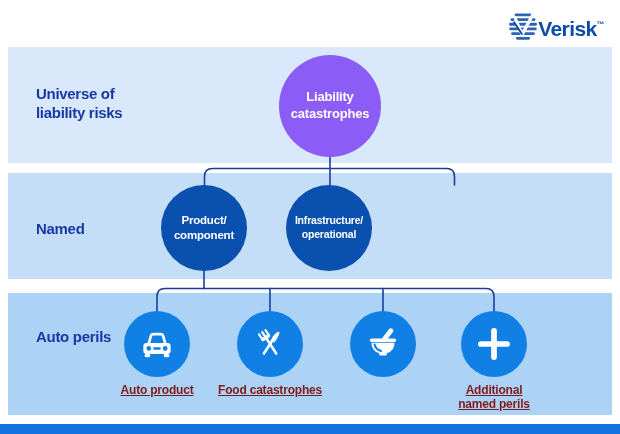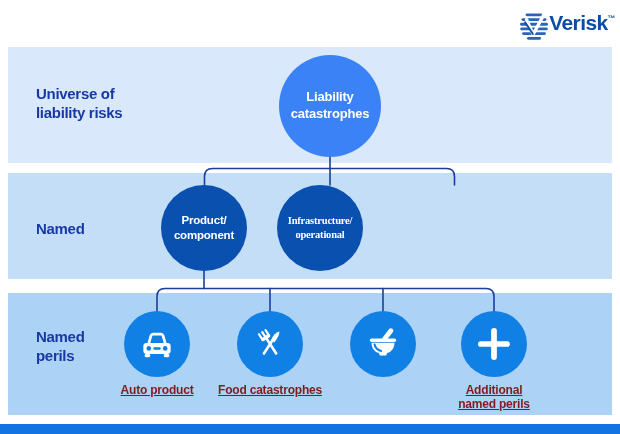--- a/index.html
+++ b/index.html
@@ -18,44 +18,44 @@
   .rowlabel.l1{top:84px;width:130px;}
   .rowlabel.l2{top:219px;width:130px;}
   .rowlabel.l3{top:327px;width:80px;}
 
   
   .connectors{position:absolute;left:0;top:0;pointer-events:none;}
 
   
   .circle{position:absolute;border-radius:50%;display:flex;align-items:center;
           justify-content:center;text-align:center;color:#ffffff;font-weight:700;}
-  .root{left:279px;top:55px;width:102px;height:102px;background:#3b82f6;}
+  .root{left:279px;top:55px;width:102px;height:102px;background:#8b5cf6;}
   .root span{width:94px;font-size:13px;line-height:1.3;letter-spacing:-0.2px;}
   .peril{width:86px;height:86px;background:#0a50ae;top:185px;}
   .peril span{width:82px;font-size:11.5px;line-height:1.3;letter-spacing:-0.2px;}
   .peril.p1{left:161px;}
-  .peril.p2{left:277px;font-family:Liberation Serif, serif;}
+  .peril.p2{left:286px;}
   .peril.p2 span{font-size:10.5px;width:92px;}
   .peril.p3{left:412px;}
   .named{width:66px;height:66px;background:#1180e4;top:311px;}
   .named.n1{left:124px;}
   .named.n2{left:237px;}
   .named.n3{left:350px;}
   .named.n4{left:461px;}
 
   
   .caption{position:absolute;top:384px;text-align:center;color:#7f1d1d;
            font-weight:700;font-size:12px;line-height:1.15;letter-spacing:-0.2px;text-decoration:underline;}
   .caption.c1{left:87px;width:140px;}
   .caption.c2{left:200px;width:140px;}
   .caption.c3{left:313px;width:140px;}
   .caption.c4{left:449px;width:90px;}
 
   
-  .logo{position:absolute;top:11px;right:5px;display:flex;align-items:flex-start;}
+  .logo{position:absolute;top:11px;right:16px;display:flex;align-items:flex-end;}
   .logo .wordmark{color:#0b4da6;font-weight:700;font-size:21px;letter-spacing:-0.6px;}
   .logo sup{font-size:8px;color:#0b4da6;font-weight:700;position:relative;top:-1px;}
 
   
   .bottombar{position:absolute;left:0;top:424px;width:620px;height:10px;background:#1473e2;}
 
   .icon-svg{display:block;}
 </style>
 </head>
 <body>
@@ -76,21 +76,21 @@
       <path d="M204 271 V288.5"></path>
       <path d="M204 288.5 H165 Q157 288.5 157 296.5 V311"></path>
       <path d="M204 288.5 H486 Q494 288.5 494 296.5 V311"></path>
       <path d="M270 288.5 V311"></path>
       <path d="M383 288.5 V311"></path>
     </g>
   </svg>
 
   <div class="rowlabel l1">Universe of liability risks</div>
   <div class="rowlabel l2">Named</div>
-  <div class="rowlabel l3">Named perils</div>
+  <div class="rowlabel l3">Auto perils</div>
 
   <div class="circle root">
     <span>Liability catastrophes</span>
   </div>
 
   <div class="circle peril p1">
     <span>Product/ component</span>
   </div>
   <div class="circle peril p2">
     <span>Infrastructure/ operational</span>

